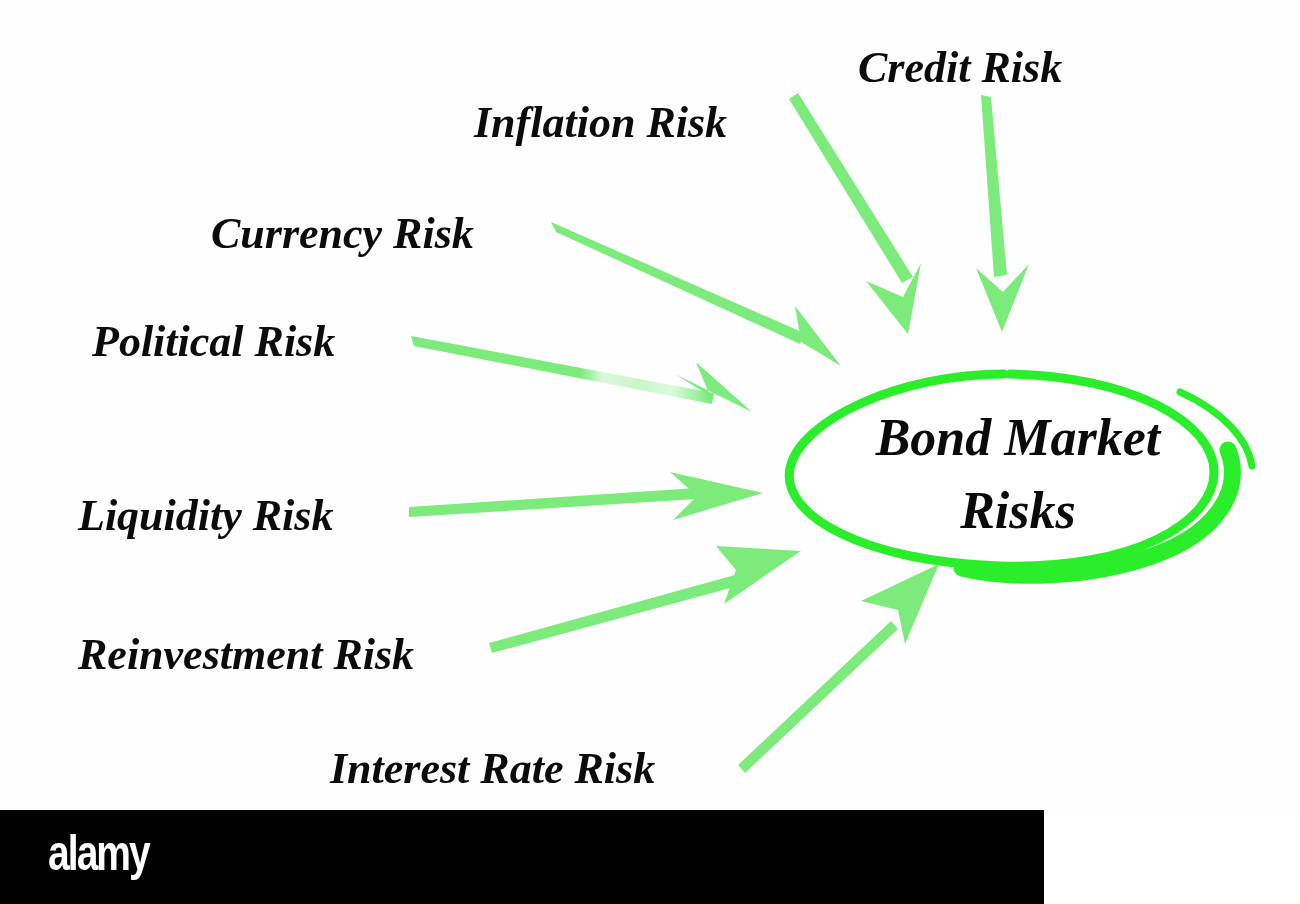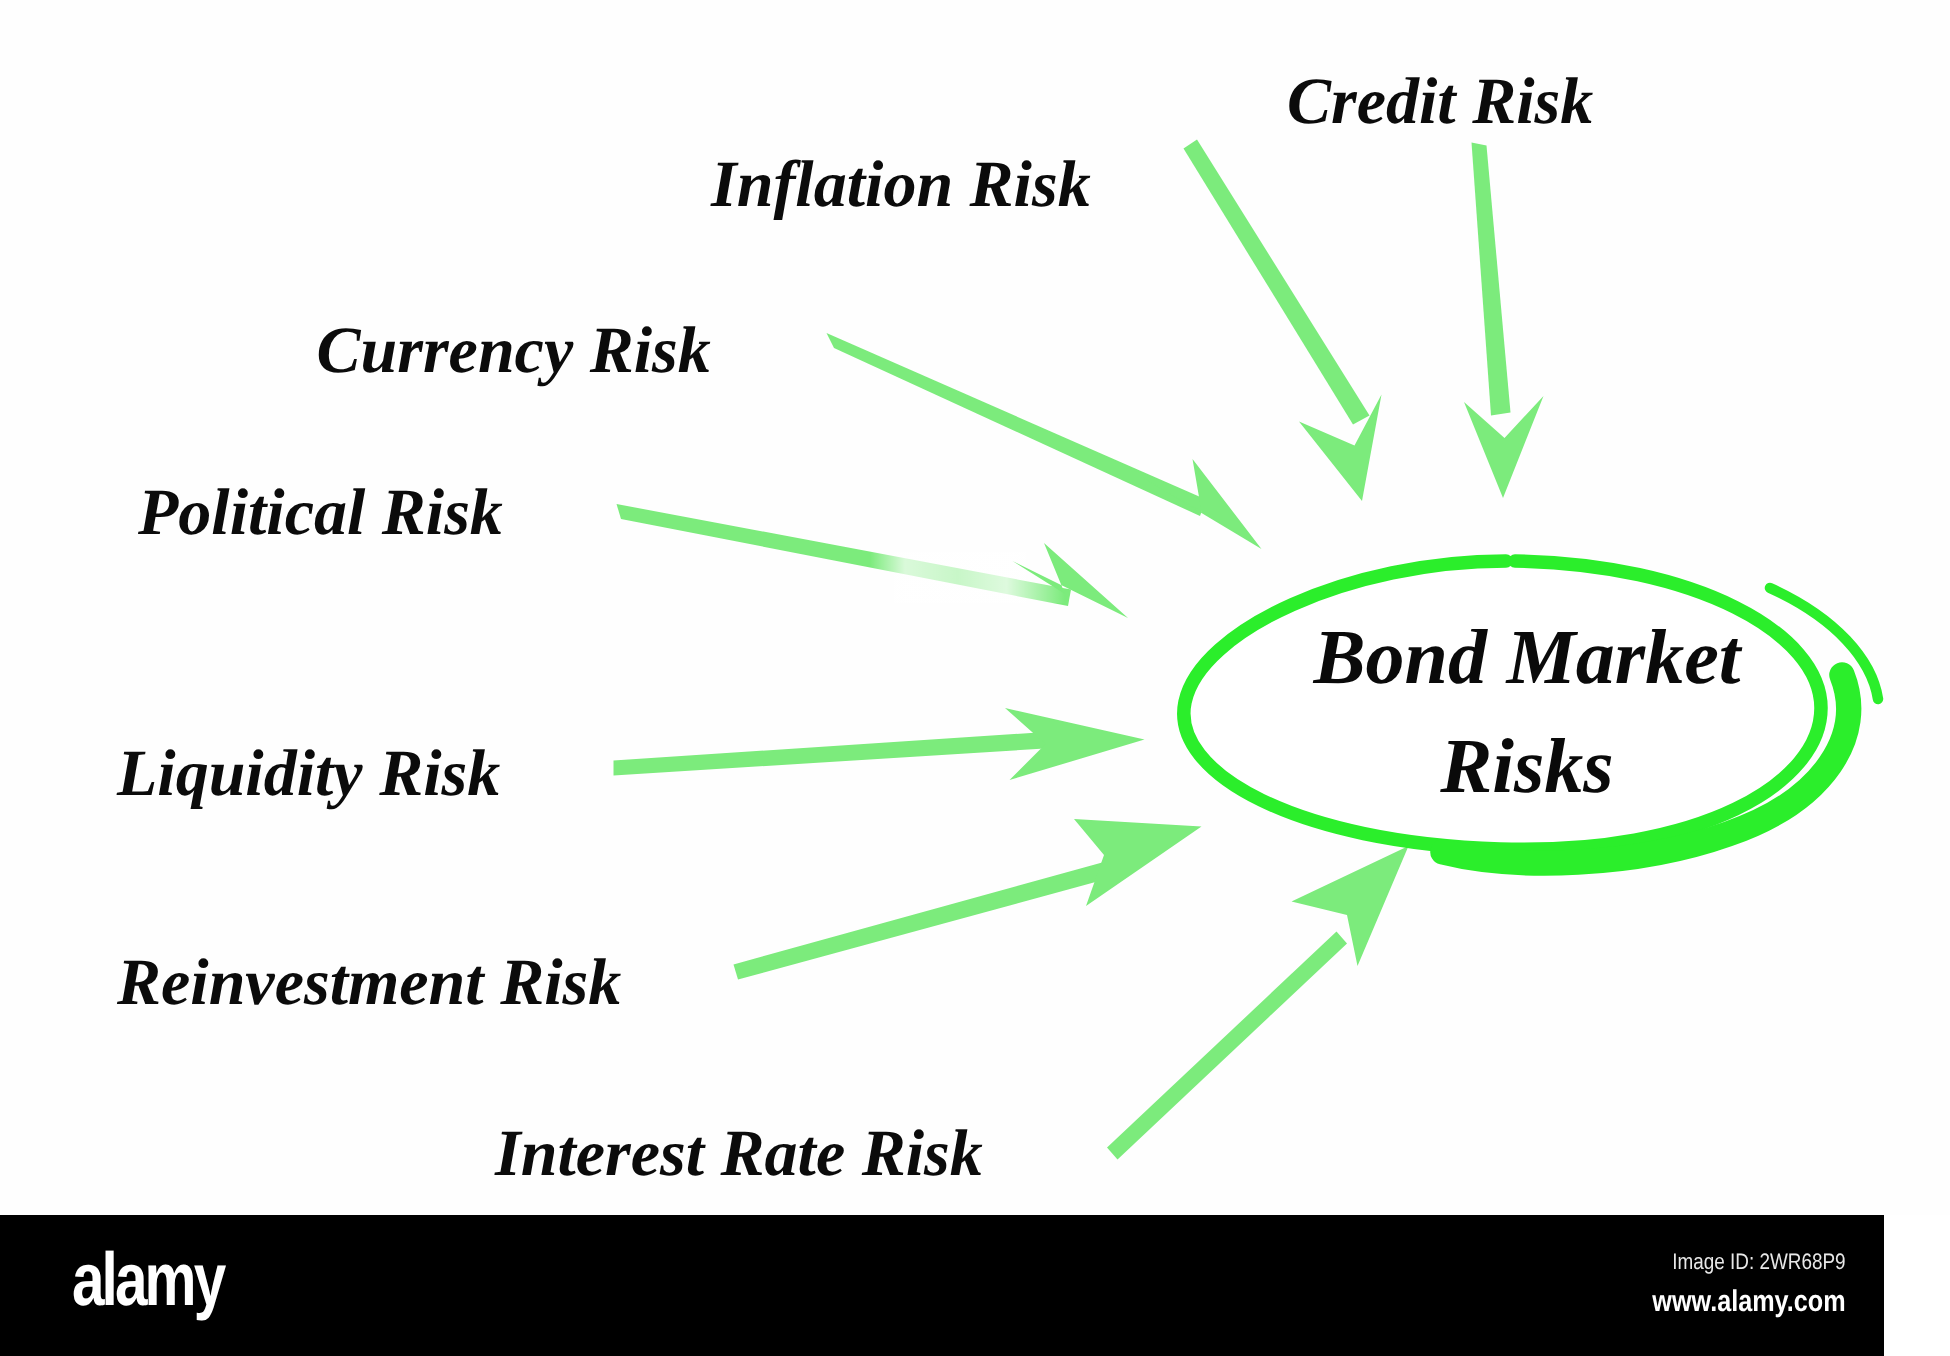--- a/index.html
+++ b/index.html
@@ -51,21 +51,21 @@
     fill: #0a0a0a;
     font-size: 52px;
     text-anchor: middle;
     white-space: pre;
   }
   
   #footer-bar {
     position: absolute;
     left: 0;
     top: 810px;
-    width: 1256px;
+    width: 1044px;
     height: 94px;
     background: #000000;
     color: #ffffff;
   }
   #alamy-logo {
     position: absolute;
     left: 48px;
     top: 18px;
     font-family: "Liberation Sans", "DejaVu Sans", sans-serif;
     font-weight: bold;
@@ -188,19 +188,15 @@
 
       <text class="node-label" x="78" y="669">Reinvestment Risk</text>
 
       <text class="node-label" x="330" y="783">Interest Rate Risk</text>
 
     </svg>
   </div>
 
   <div id="footer-bar">
     <div id="alamy-logo">alamy</div>
-    <div id="footer-right">
-      <div id="image-id">Image ID: 2WR68P9</div>
-      <div id="alamy-url">www.alamy.com</div>
-    </div>
   </div>
 
 </div>
 
 </body></html>

